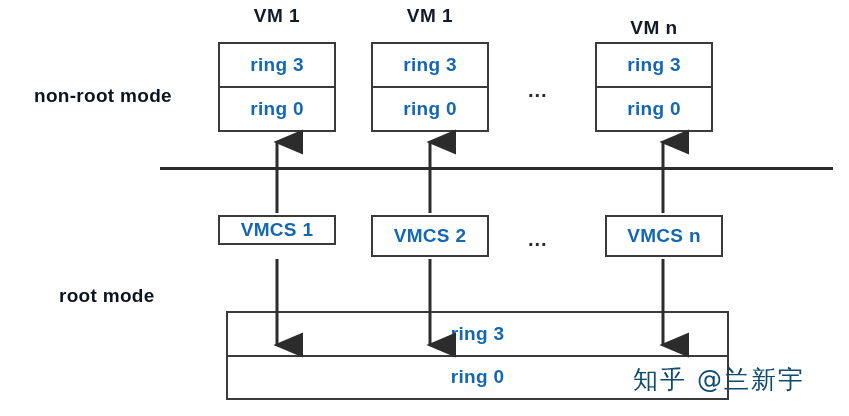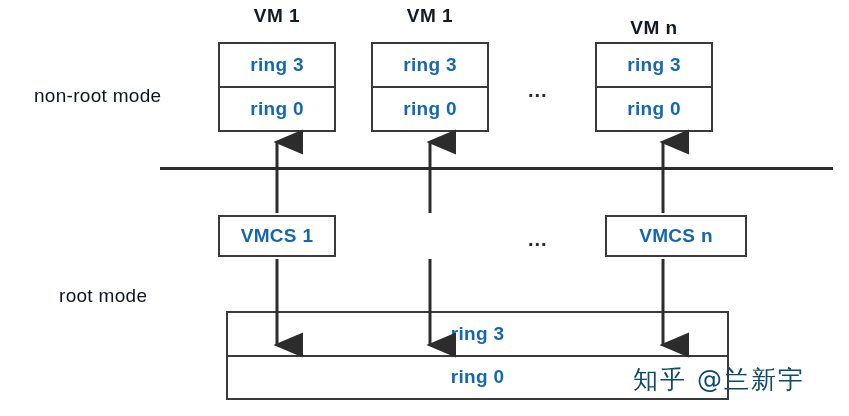--- a/index.html
+++ b/index.html
@@ -22,21 +22,21 @@
     font-size: 19px;
     font-weight: bold;
     color: #121a28;
     letter-spacing: 0.5px;
     text-align: center;
     white-space: nowrap;
   }
   .mode-label {
     position: absolute;
     font-size: 19px;
-    font-weight: normal;
+    font-weight: bold;
     color: #0d1420;
     letter-spacing: 0.3px;
     white-space: nowrap;
   }
   .ellipsis {
     position: absolute;
     font-size: 20px;
     font-weight: bold;
     color: #2b2b2b;
     letter-spacing: 1px;
@@ -169,24 +169,27 @@
     </div>
     <div class="vm-cell">
       <div class="box-label">ring 0</div>
     </div>
   </div>
 
   <div class="ellipsis" style="left:528px; top:80px;">...</div>
 
   <div class="divider" style="left:160px; top:167px; width:673px;"></div>
 
-  <div class="box" style="left:218px; top:215px; width:118px; height:42px;">
+  <div class="box" style="left:218px; top:215px; width:118px; height:30px;">
     <div class="box-label">VMCS 1</div>
   </div>
-  <div class="box" style="left:605px; top:215px; width:142px; height:42px;">
+  <div class="box" style="left:371px; top:215px; width:118px; height:42px;">
+    <div class="box-label">VMCS 2</div>
+  </div>
+  <div class="box" style="left:605px; top:215px; width:118px; height:42px;">
     <div class="box-label">VMCS n</div>
   </div>
 
   <div class="ellipsis" style="left:528px; top:229px;">...</div>
 
   <div class="mode-label" style="left:59px; top:285px;">root mode</div>
 
   <div class="wide-stack" style="left:226px; top:311px; width:503px; height:89px;">
     <div class="wide-cell">
       <div class="wide-label">ring 3</div>

